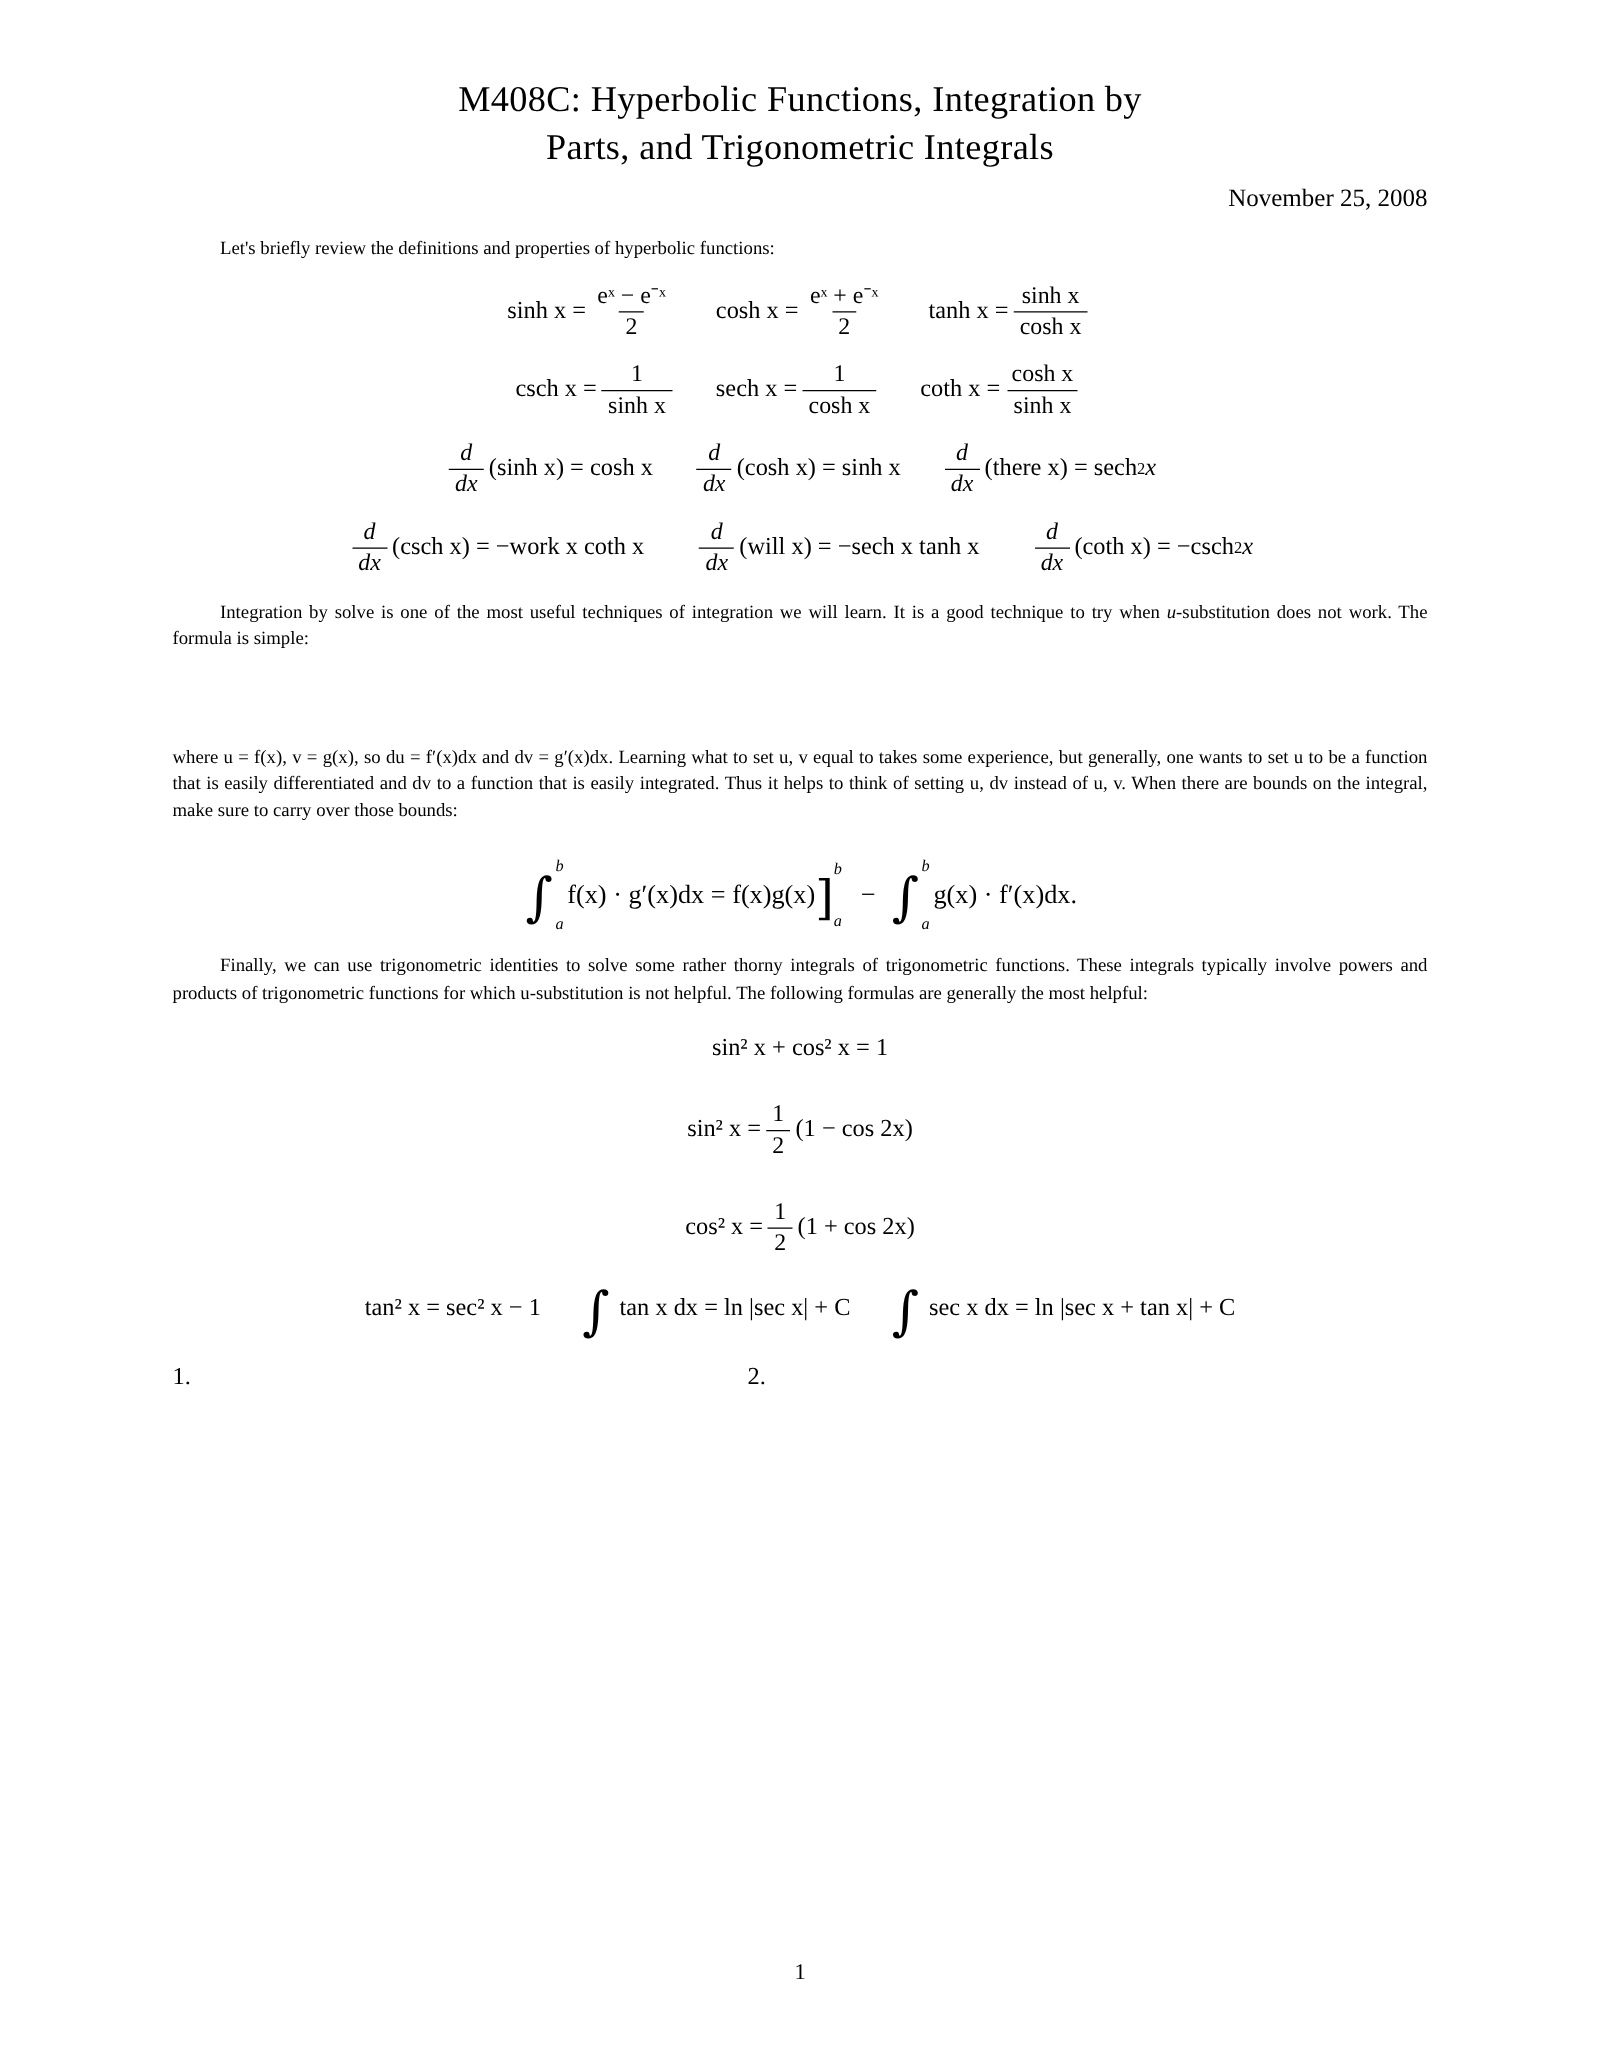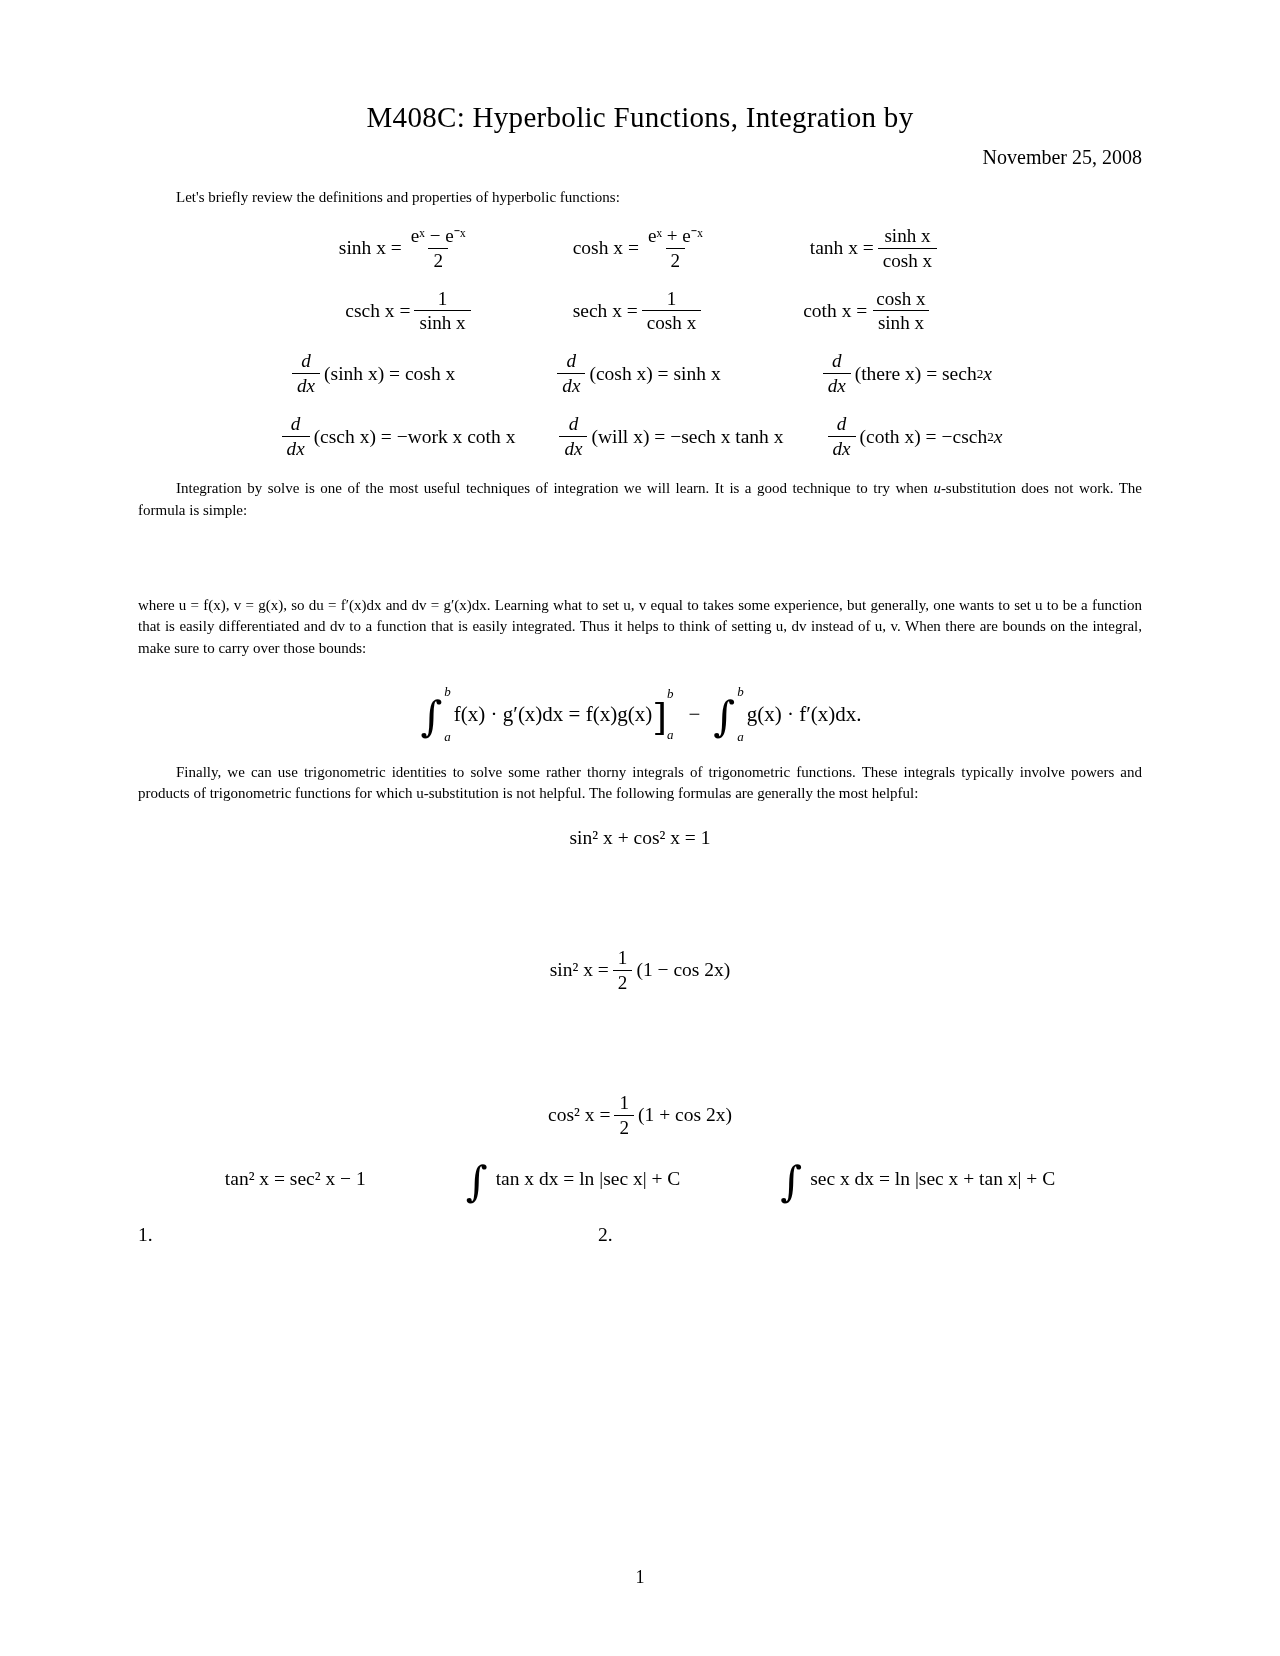--- a/index.html
+++ b/index.html
@@ -13,21 +13,21 @@
     font-family: "Liberation Serif", serif;
     color: #000000;
     overflow: hidden;
     position: relative;
   }
   .page {
     position: relative;
     width: 1280px;
     height: 1656px;
     box-sizing: border-box;
-    padding: 98px 138px 40px 138px;
+    padding: 61px 138px 40px 138px;
   }
   .title {
     text-align: center;
     font-size: 29px;
     line-height: 1.32;
     letter-spacing: 0.3px;
     margin: 0 60px;
   }
   .subtitle {
     text-align: right;
@@ -49,21 +49,21 @@
   }
   .mathrow {
     display: flex;
     justify-content: center;
     align-items: center;
     font-size: 19.5px;
     margin-top: 16px;
     gap: 54px;
   }
   .mathrow.tight { gap: 40px; }
-  .mathrow.wide { gap: 98px; }
+  .mathrow.wide { gap: 31px; }
   .eq {
     display: inline-flex;
     align-items: center;
     white-space: nowrap;
   }
   .frac {
     display: inline-flex;
     flex-direction: column;
     align-items: center;
     vertical-align: middle;
@@ -147,20 +147,21 @@
   .sp { display: inline-block; width: 6px; }
   .spw { display: inline-block; width: 11px; }
 </style>
 </head>
 <body>
 
 <div class="page">
 
   <div class="title">
     <div>M408C: Hyperbolic Functions, Integration by</div>
+    <div>Parts, and Trigonometric Integrals</div>
   </div>
 
   <div class="subtitle">November 25, 2008</div>
 
   <div class="para noindent" style="text-indent:38px;">Let's briefly review the definitions and properties of hyperbolic functions:</div>
 
   <div class="mathrow wide">
     <span class="eq">
       <span>sinh x =</span>
       <span class="frac">

